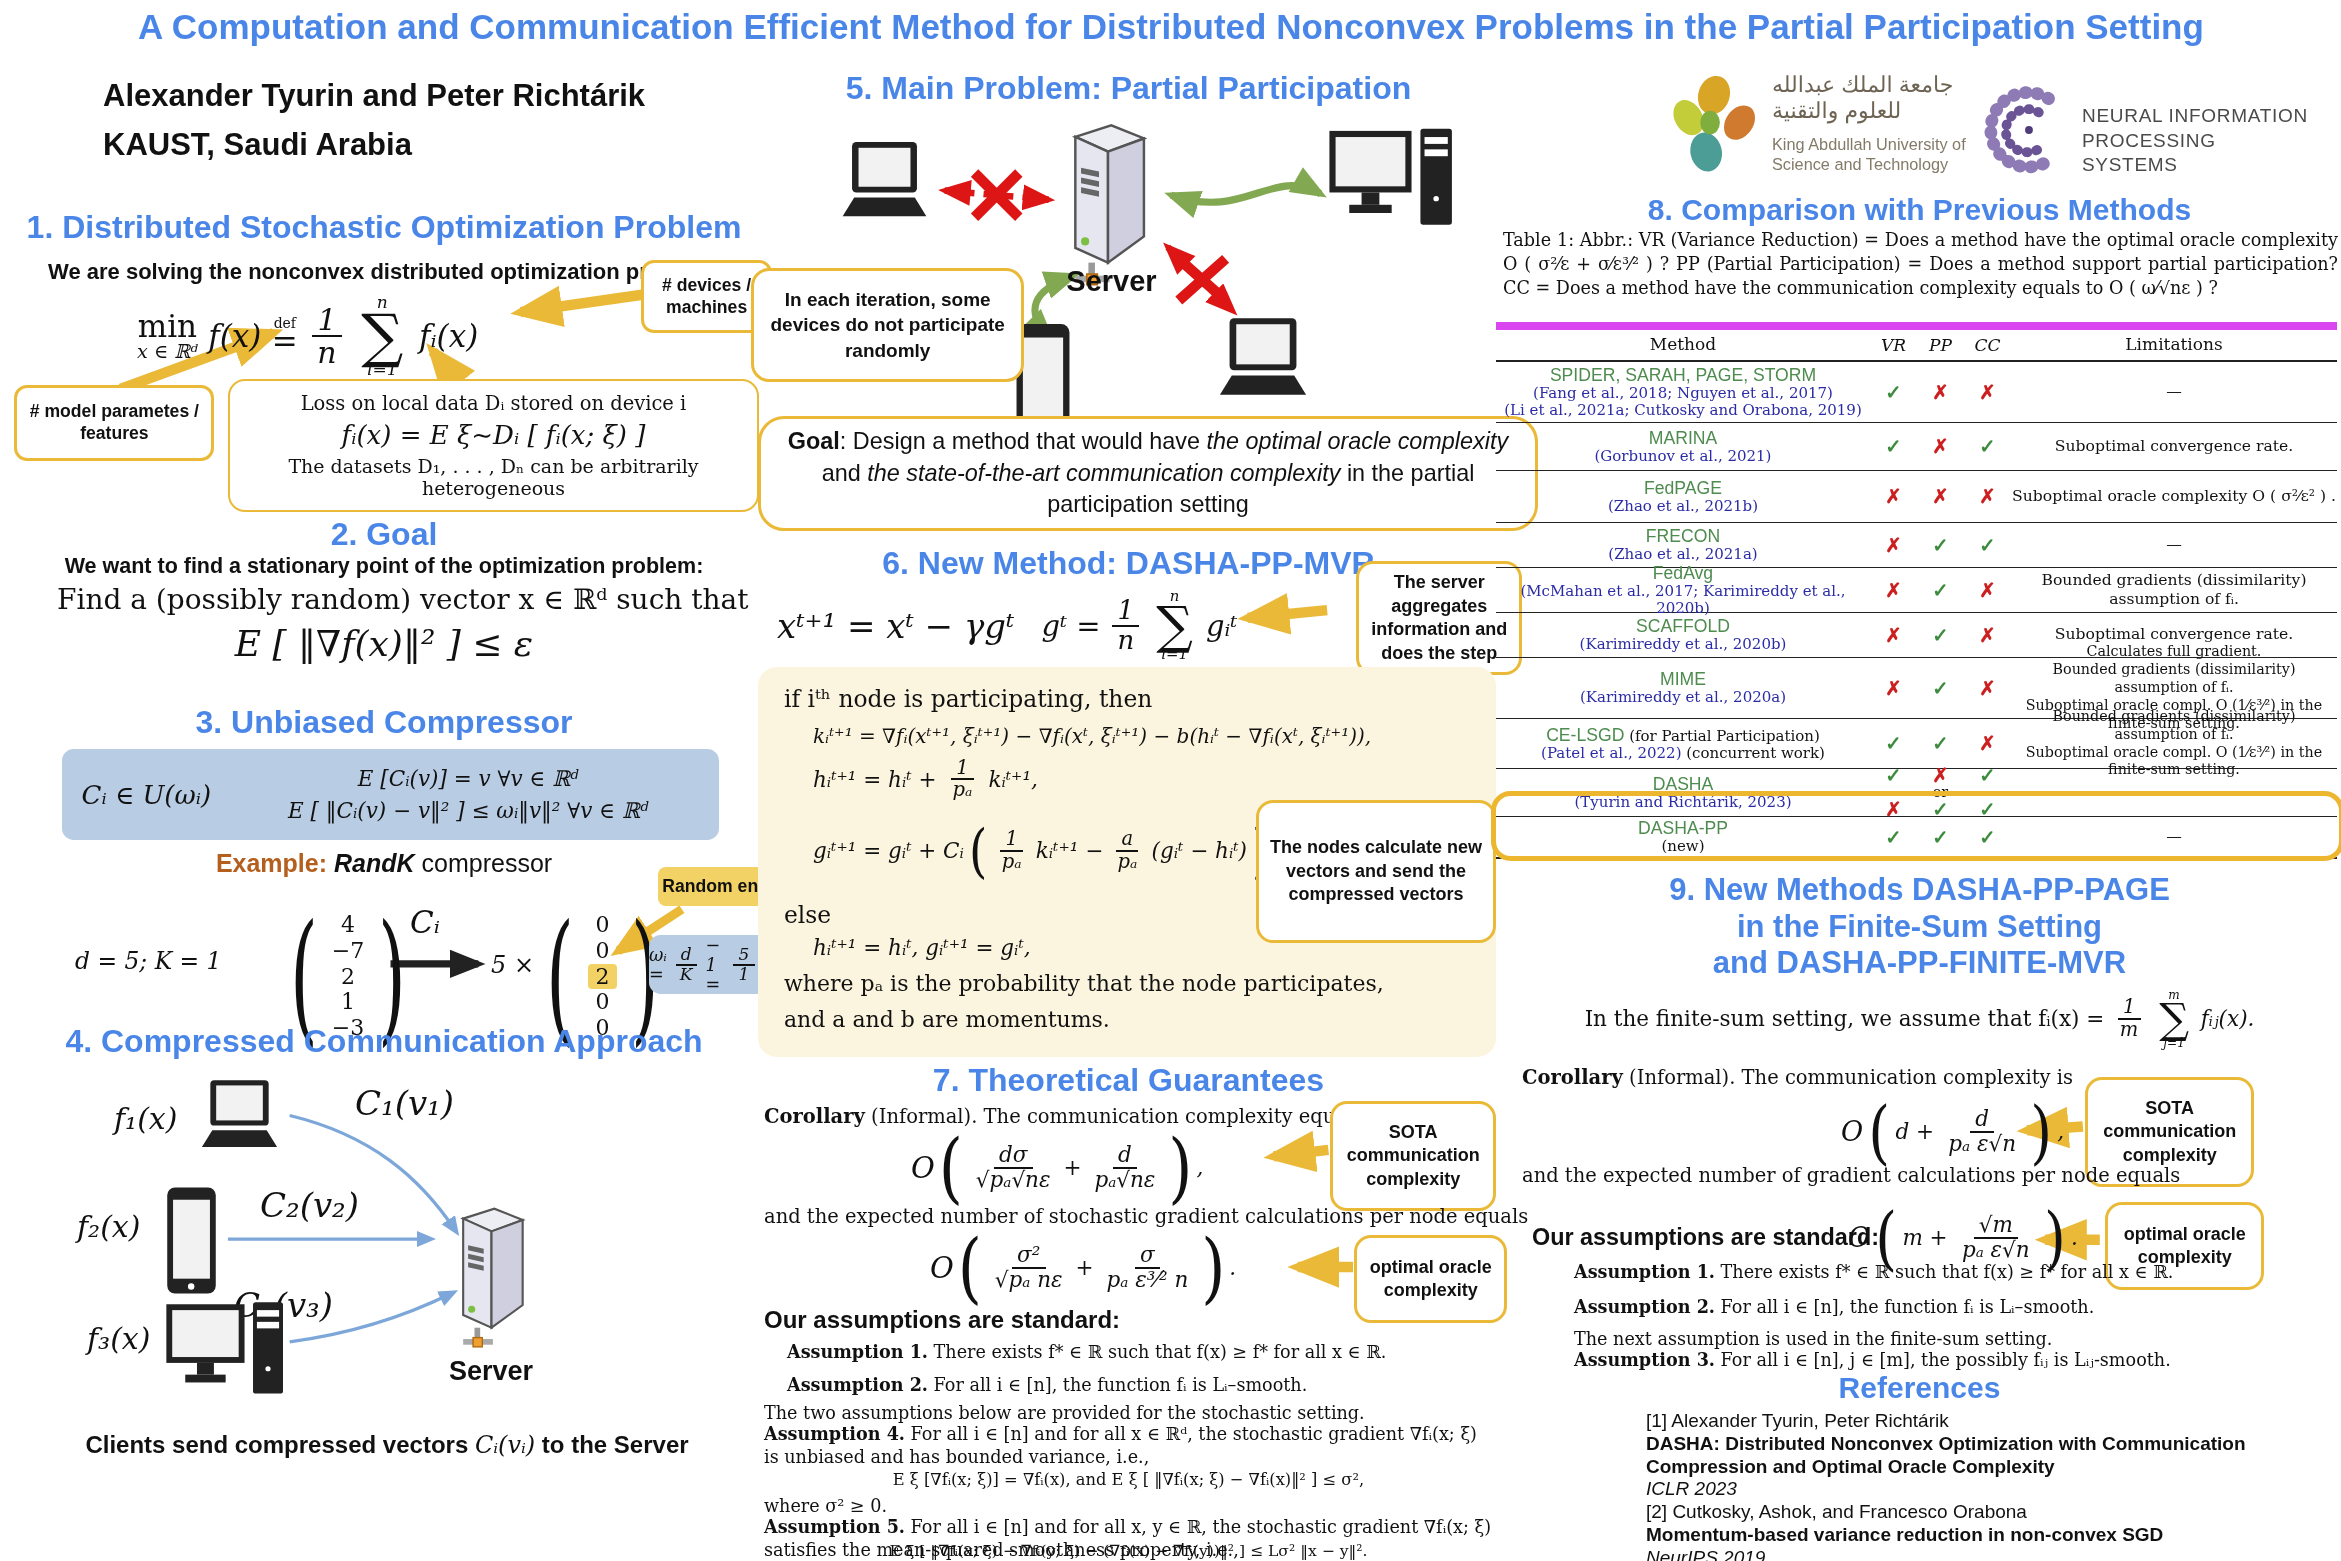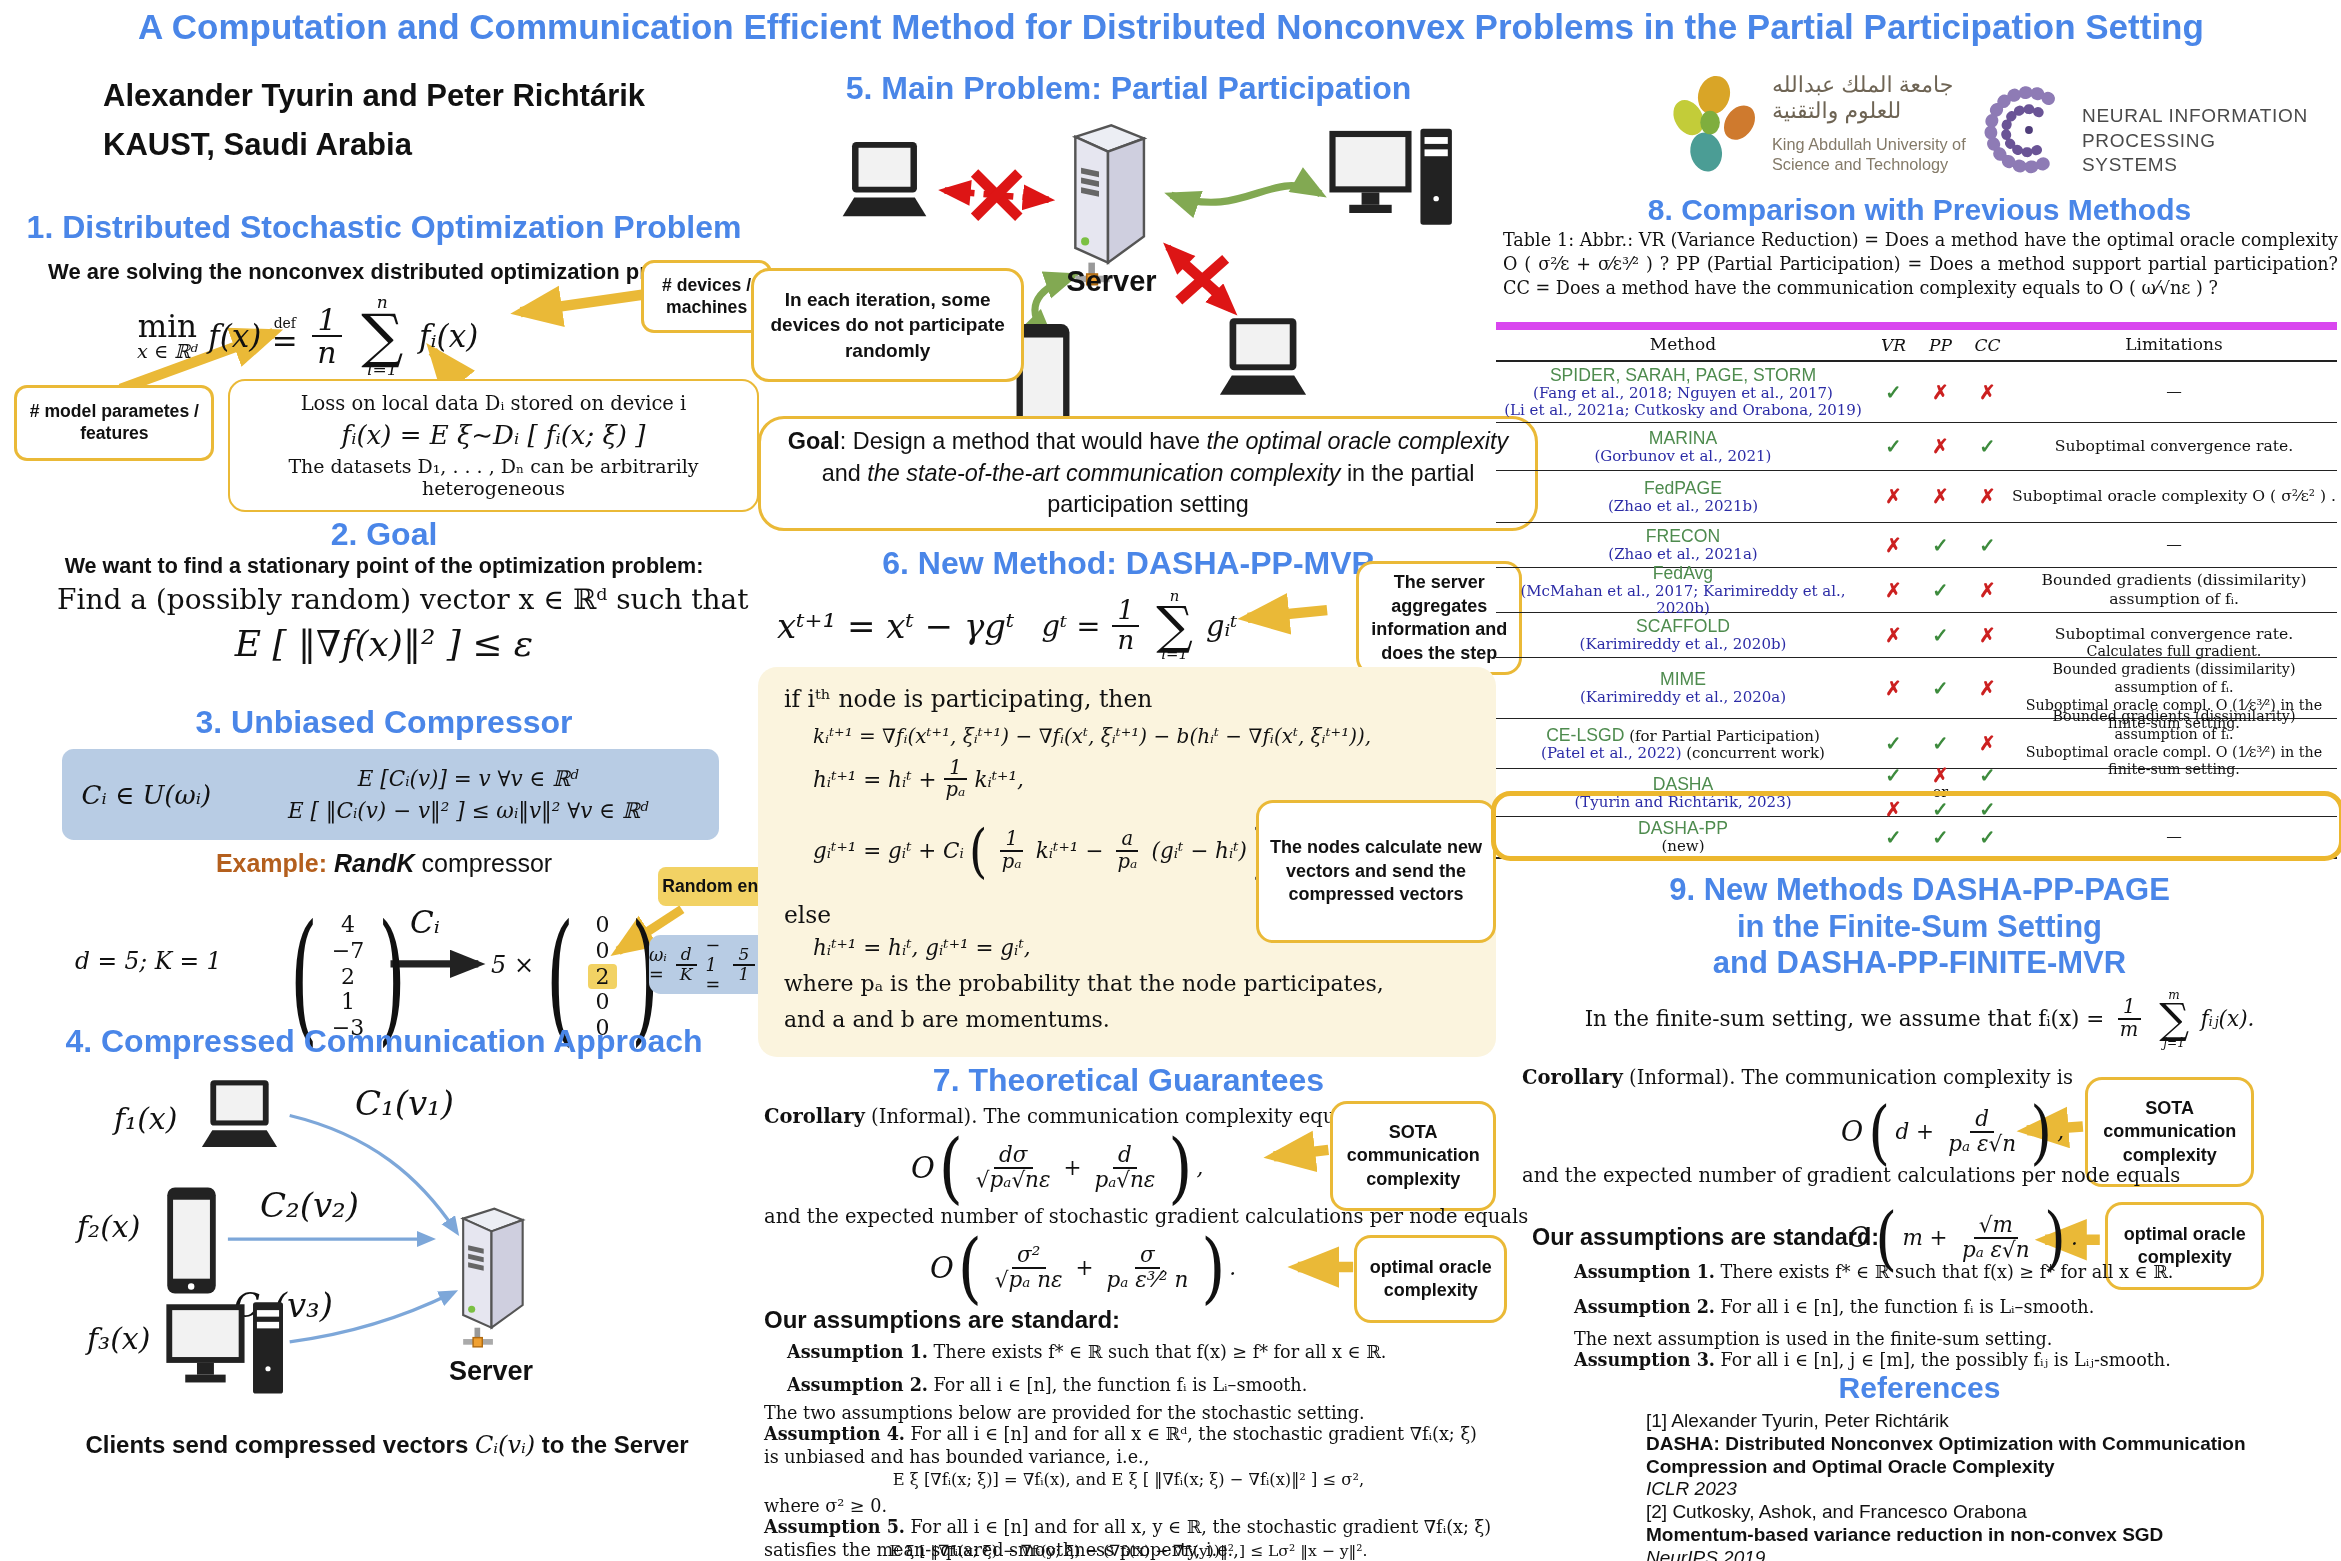--- a/index.html
+++ b/index.html
@@ -387,21 +387,21 @@
         <span class="bt">i=1</span>
       </span>
     <span>gᵢᵗ</span>
   </span>
 </div>
 <div class="callout abs" style="left:1328px;top:561px;width:150px;height:98px;font-size:18px;line-height:1.3;padding:5.2px;border-radius:17px;margin-left:28px;">The server aggregates information and does the step</div>
 
 <div class="beige abs" style="left:758px;top:667px;width:738px;height:390px;">
   <div class="abs serif" style="left:26px;top:18px;font-size:23.4px;">if iᵗʰ node is participating, then</div>
   <div class="abs math" style="left:55px;top:57px;font-size:20px;">kᵢᵗ⁺¹ = ∇fᵢ(xᵗ⁺¹, ξᵢᵗ⁺¹) − ∇fᵢ(xᵗ, ξᵢᵗ⁺¹) − b(hᵢᵗ − ∇fᵢ(xᵗ, ξᵢᵗ⁺¹)),</div>
-  <div class="abs math" style="left:55px;top:91px;font-size:21.5px;display:flex;align-items:center;gap:0;">
+  <div class="abs math" style="left:55px;top:91px;font-size:21.5px;display:flex;align-items:center;gap:7px;">
     <span>hᵢᵗ⁺¹ = hᵢᵗ +</span>
     <span class="frac" style="font-size:19.5px;">
         <span class="num">1</span>
         <span class="den">pₐ</span>
       </span>
     <span>kᵢᵗ⁺¹,</span>
   </div>
   <div class="abs math" style="left:55px;top:156px;font-size:21.5px;display:flex;align-items:center;gap:5.2px;">
     <span>gᵢᵗ⁺¹ = gᵢᵗ + Cᵢ</span>
     <span class="bigp" style="font-size:47px;">(</span>

